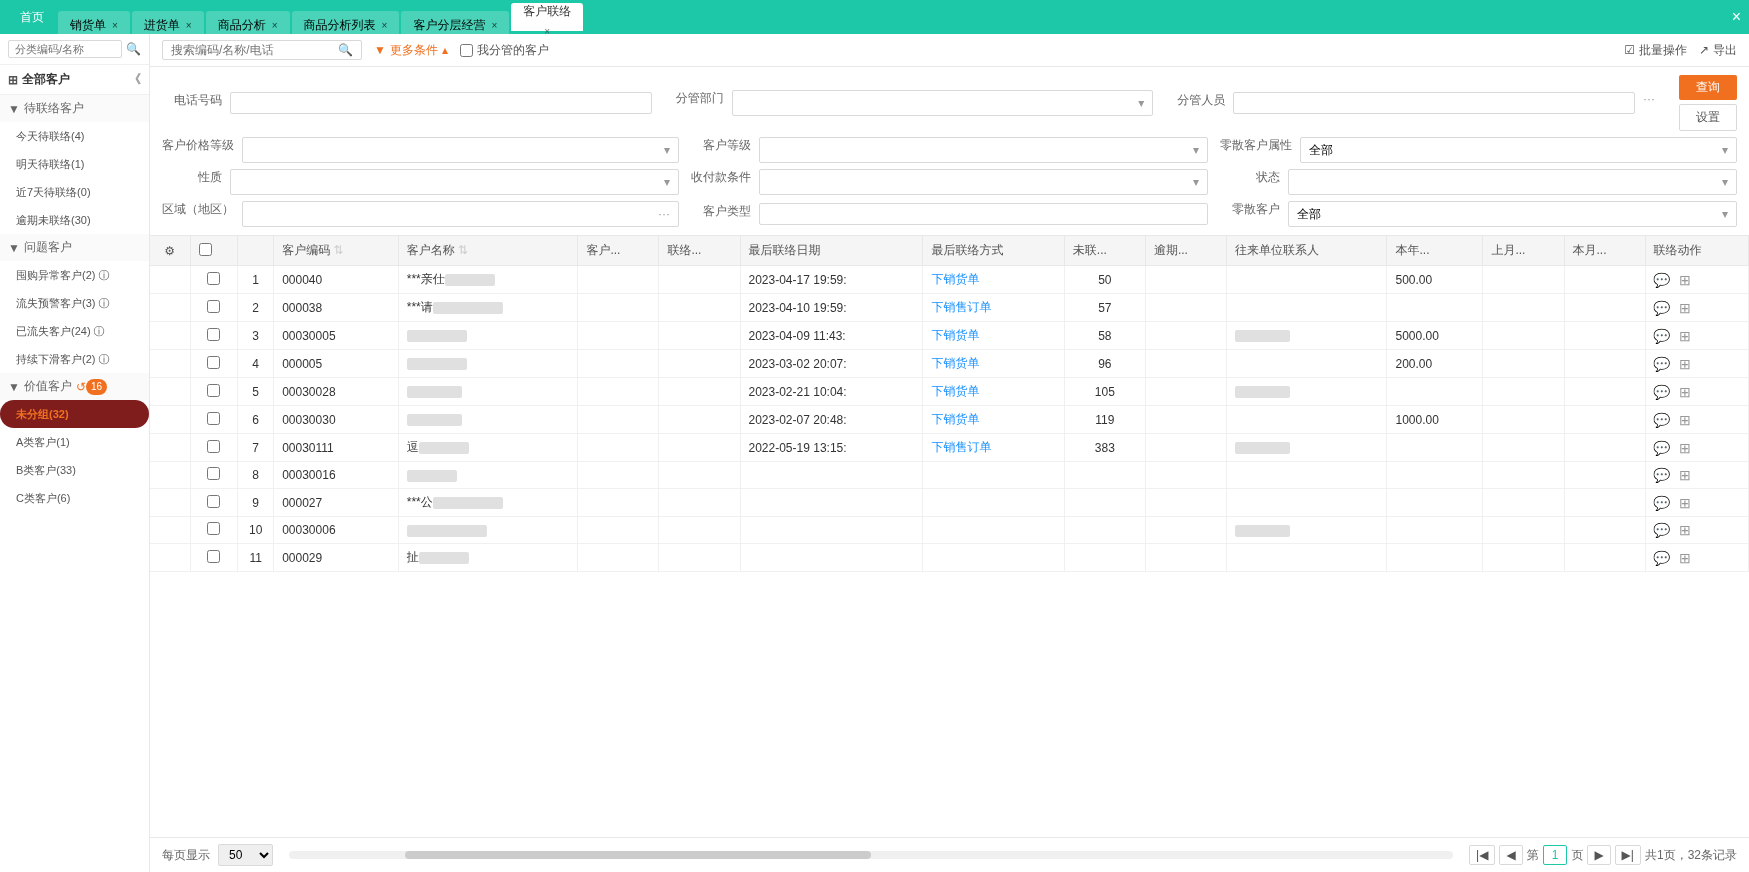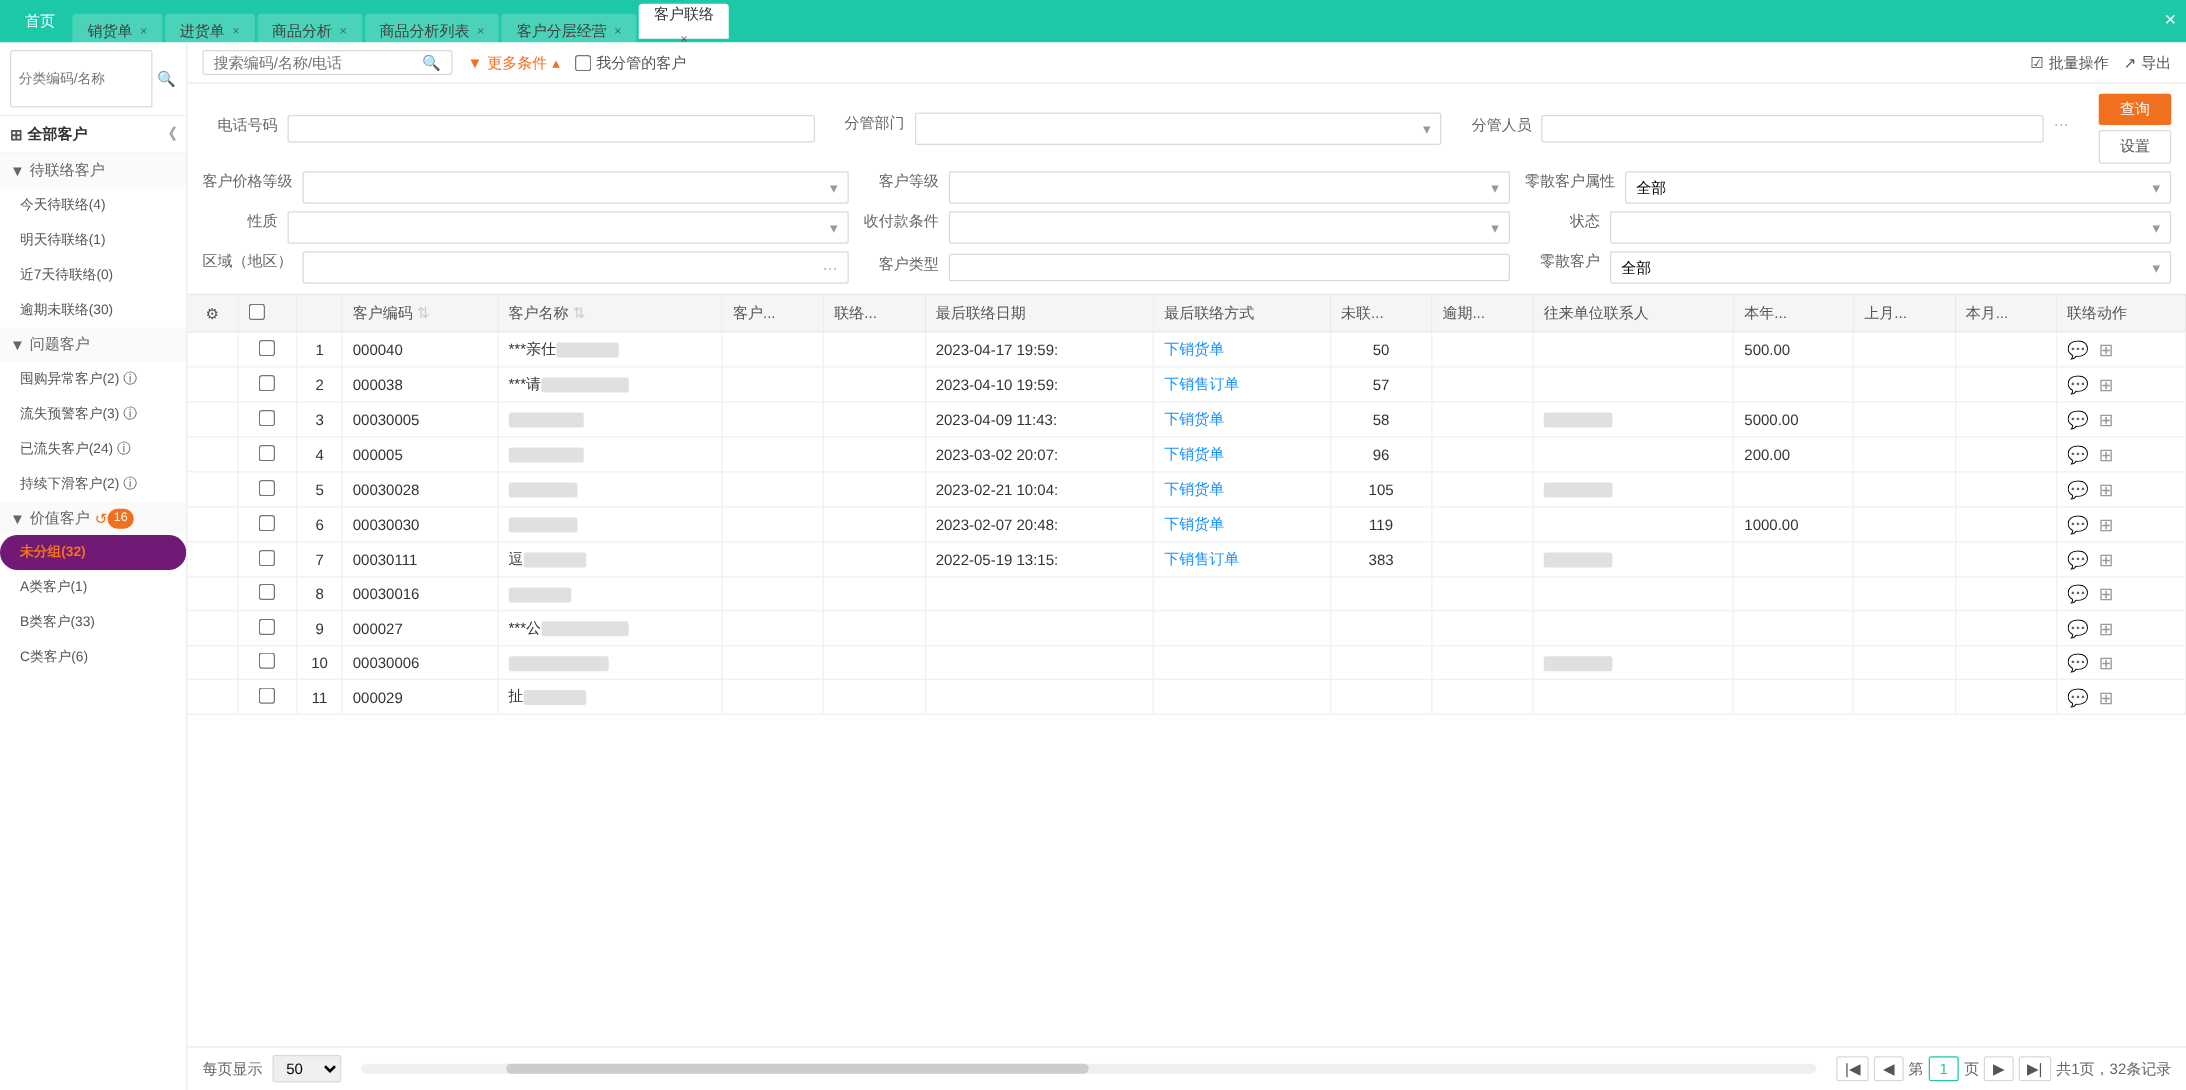--- a/index.html
+++ b/index.html
@@ -20,21 +20,21 @@
       padding: 0 12px;
       height: 28px;
       border-radius: 3px 3px 0 0;
       cursor: pointer;
       color: #fff;
       font-size: 12px;
       gap: 6px;
     }
     .nav-tab.home { background: transparent; }
     .nav-tab.active { background: #fff; color: #333; flex-direction: column; }
-    .nav-tab.inactive { background: rgba(255,255,255,0.2); color: #404040; margin-top: 16px; }
+    .nav-tab.inactive { background: rgba(255,255,255,0.2); color: #000000; margin-top: 16px; }
     .nav-tab .close-x { font-size: 10px; cursor: pointer; opacity: 0.7; }
     .nav-close-all { margin-left: auto; color: #fff; font-size: 16px; cursor: pointer; }
 
     
     .main-layout {
       display: flex;
       height: calc(100vh - 34px);
     }
 
     
@@ -50,21 +50,21 @@
     .sidebar-search {
       display: flex;
       align-items: center;
       padding: 6px 8px;
       border-bottom: 1px solid #f0f0f0;
       gap: 4px;
     }
     .sidebar-search input {
       border: 1px solid #d9d9d9;
       border-radius: 2px;
-      padding: 16px 6px;
+      padding: 2px 6px;
       font-size: 11px;
       width: 100%;
       outline: none;
     }
     .sidebar-section-header {
       display: flex;
       align-items: center;
       padding: 6px 8px;
       font-weight: bold;
       color: #333;
@@ -83,21 +83,21 @@
       background: #fafafa;
     }
     .sidebar-group-label .arrow { margin-right: 4px; }
     .sidebar-item {
       padding: 4px 8px 4px 16px;
       color: #555;
       cursor: pointer;
       font-size: 11px;
       line-height: 20px;
     }
-    .sidebar-item.active { background: #701a75; color: #f07020; font-weight: bold; border-radius: 14px; }
+    .sidebar-item.active { background: #7f1d1d; color: #f07020; font-weight: bold; border-radius: 14px; }
 
     
     .content-area {
       flex: 1;
       display: flex;
       flex-direction: column;
       overflow: hidden;
       background: #f5f5f5;
     }
 

